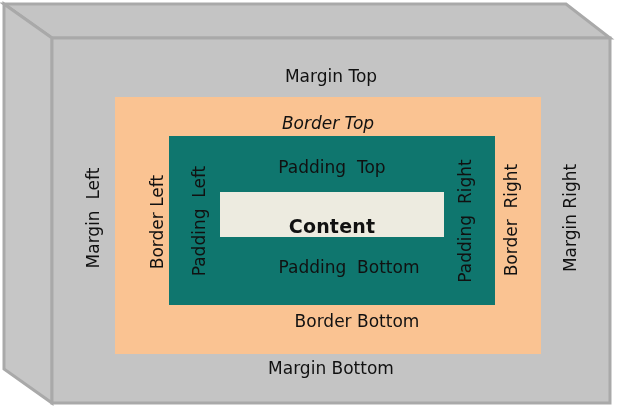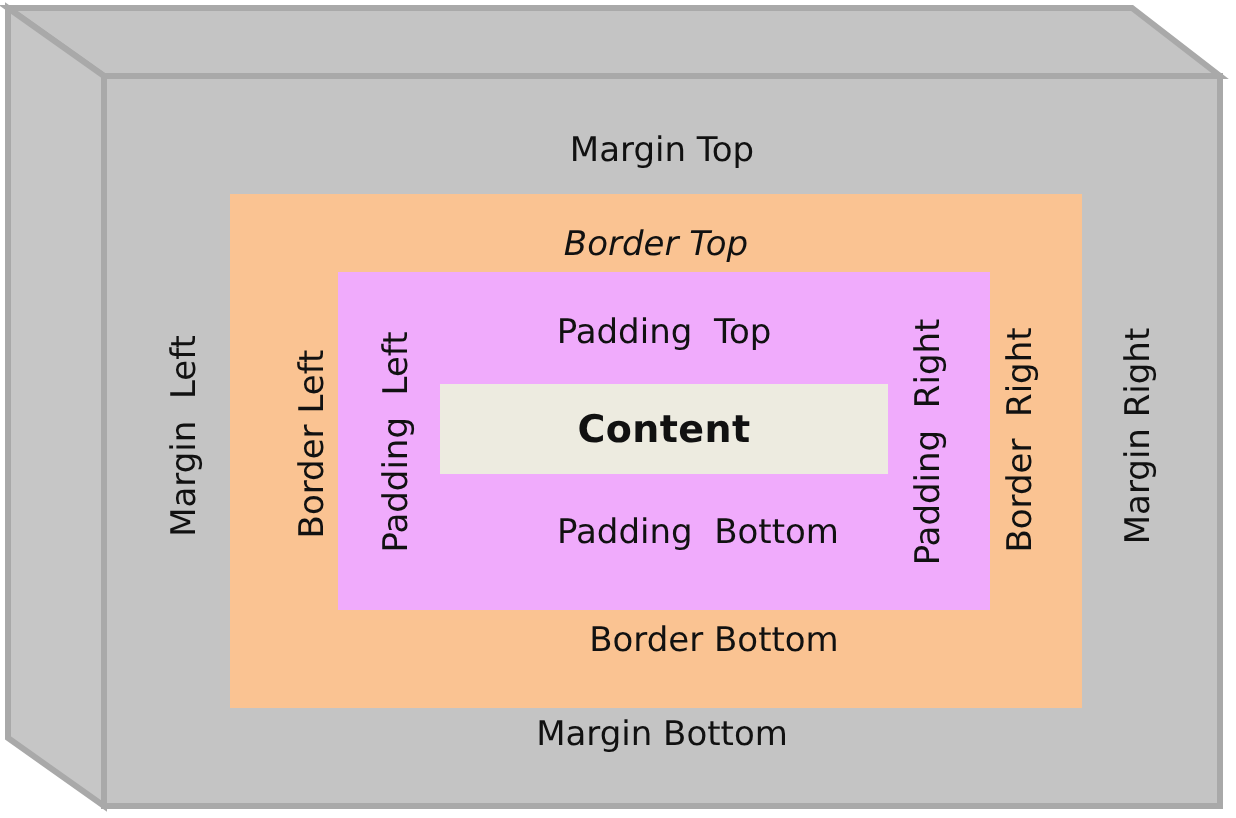--- a/index.html
+++ b/index.html
@@ -127,30 +127,30 @@
     <div class="border-box" style="background:#FAC392;">
 
       <span class="lbl lbl-h" style="left:213px; top:26px;font-style:italic;">Border Top</span>
 
       <span class="lbl lbl-h" style="left:213px; top:224px;margin-left:29px;">Border Bottom</span>
 
       <span class="lbl lbl-v" style="left:42px; top:125px;">Border Left</span>
 
       <span class="lbl lbl-v" style="left:396px; top:123px;">Border  Right</span>
 
-      <div class="padding-box" style="background:#f0abfc;">
+      <div class="padding-box" style="background:#0f766e;">
 
         <span class="lbl lbl-h" style="left:163px; top:31px;">Padding  Top</span>
 
         <span class="lbl lbl-h" style="left:163px; top:131px;margin-left:17px;">Padding  Bottom</span>
 
         <span class="lbl lbl-v" style="left:30px; top:85px;">Padding  Left</span>
 
         <span class="lbl lbl-v" style="left:296px; top:85px;">Padding  Right</span>
 
-        <div class="content-box" style="background:#EDEBE0;">
+        <div class="content-box" style="background:#EDEBE0;align-items:flex-end;">
           <span class="content-label">Content</span>
         </div>
 
       </div>
     </div>
   </div>
 </div>
 
 </body></html>

